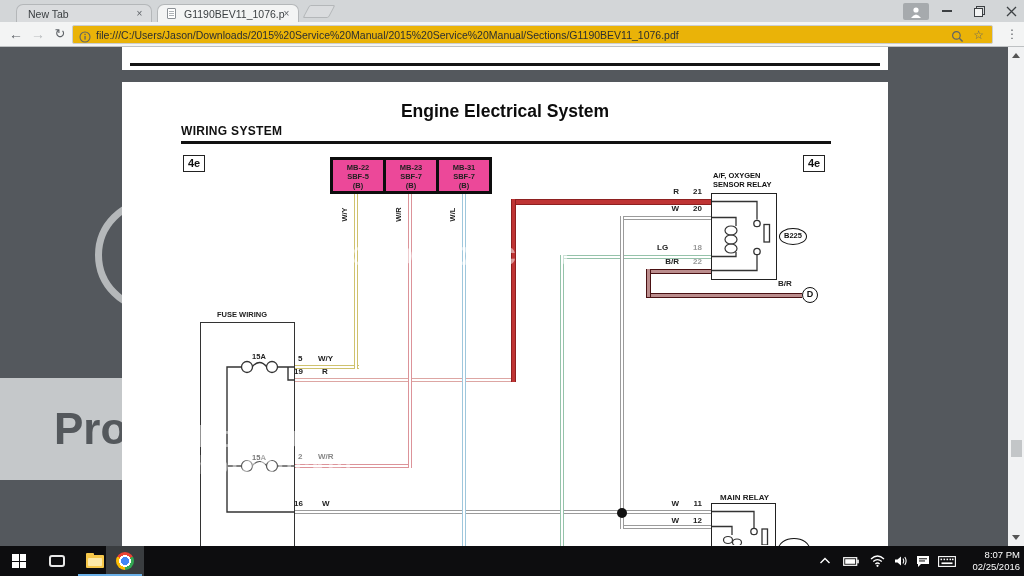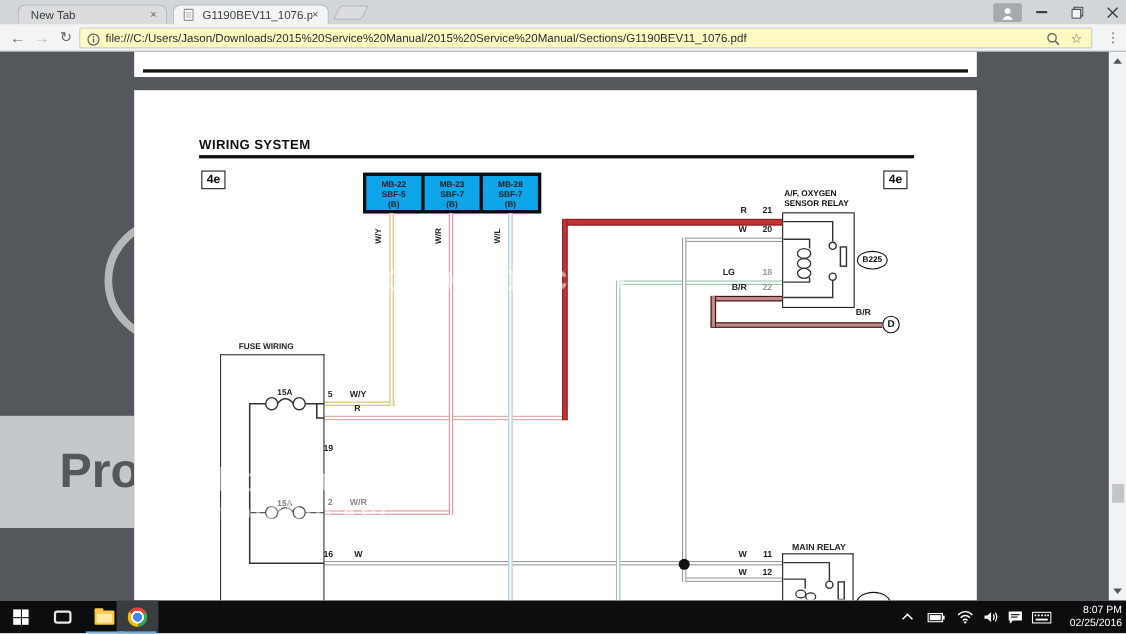--- a/index.html
+++ b/index.html
@@ -29,21 +29,21 @@
                 justify-content:center; color:#3c4043; }
   .win-min { left:932px; } .win-restore { left:964px; } .win-close { left:996px; }
   .win-min span { display:block; width:10px; height:1.5px; background:#3c4043; }
 
   
   .toolbar { position:absolute; left:0; top:22px; width:1024px; height:25px; background:#f3f4f4;
              border-bottom:1px solid #bec1c3; }
   .nav-btn { position:absolute; top:1px; width:22px; height:22px; text-align:center; line-height:22px;
              font-size:14px; color:#5f6368; }
   .nav-back { left:5px; } .nav-fwd { left:27px; color:#b9bcbe; } .nav-reload { left:49px; font-size:13px; }
-  .omnibox { position:absolute; left:72px; top:3px; width:921px; height:19px; background:#fef9c3;
+  .omnibox { position:absolute; left:72px; top:3px; width:921px; height:19px; background:#eab308;
              border:1px solid #cbced0; border-radius:2px; }
   .url-text { position:absolute; left:23px; top:3px; font-size:10.5px; color:#2b2e31; white-space:nowrap;
               overflow:hidden; width:840px; }
   .omni-icon { position:absolute; top:3px; }
   .info-i { left:6px; } .zoom-i { right:28px; } .star-i { right:8px; font-size:12px; color:#5f6368; top:1px; line-height:17px;}
   .menu-btn { position:absolute; left:1003px; top:1px; width:18px; height:22px; text-align:center;
               line-height:22px; color:#5f6368; font-size:12px; }
 
   
   .content { position:absolute; left:0; top:47px; width:1024px; height:499px; background:var(--pdf-bg,#54585d); }
@@ -67,21 +67,21 @@
   
   .dg-title { position:absolute; left:0; top:19px; width:766px; text-align:center; font-size:17.5px;
               font-weight:bold; color:#0c0c0c; }
   .dg-section { position:absolute; left:59px; top:42px; font-size:12px; font-weight:600; color:#111; letter-spacing:.3px; }
   .dg-rule { position:absolute; left:59px; top:59px; width:650px; height:3px; background:#111; }
   .grid-ref { position:absolute; border:1.6px solid #222; background:#fff; font-size:11px; font-weight:bold;
               color:#111; padding:1px 4px 2px; }
   .gr-left { left:61px; top:73px; } .gr-right { left:681px; top:73px; }
 
   .mb-row { position:absolute; left:208px; top:75px; width:162px; height:37px; border:3.5px solid #0d0d0d;
-            display:flex; background:#0ea5e9; }
+            display:flex; background:#ec4899; }
   .mb-cell { flex:1; text-align:center; font-size:7.5px; font-weight:bold; line-height:9px; padding-top:3px;
              border-left:3.5px solid #0d0d0d; color:#222; }
   .mb-cell:first-child { border-left:none; }
 
   .wire { position:absolute; background:#fff; }
   .wh { height:4.6px; border-top:1.4px solid; border-bottom:1.4px solid; }
   .wv { width:4.6px; border-left:1.4px solid; border-right:1.4px solid; }
   .c-wy { border-color:var(--wire-wy,#cfc26d); }
   .c-wr { border-color:var(--wire-wr,#dc9399); }
   .c-wl { border-color:var(--wire-wl,#9ec7dc); }
@@ -208,29 +208,30 @@
       <div class="wm-banner">
         <span>Prot</span>
       </div>
     </div>
 
     <div class="page1">
       <div class="page1-line"></div>
     </div>
 
     <div class="page2">
+      <div class="dg-title">Engine Electrical System</div>
       <div class="dg-section">WIRING SYSTEM</div>
       <div class="dg-rule"></div>
       <div class="grid-ref gr-left">4e</div>
       <div class="grid-ref gr-right">4e</div>
 
       <div class="mb-row">
         <div class="mb-cell"><span>MB-22</span><br><span>SBF-5</span><br><span>(B)</span></div>
         <div class="mb-cell"><span>MB-23</span><br><span>SBF-7</span><br><span>(B)</span></div>
-        <div class="mb-cell"><span>MB-28</span><br><span>SBF-7</span><br><span>(B)</span></div>
+        <div class="mb-cell"><span>MB-31</span><br><span>SBF-7</span><br><span>(B)</span></div>
       </div>
 
       <div class="wire wh thick-r" style="left:391px; top:117px; width:200px;"></div>
       <div class="wire wh c-w" style="left:500px; top:133.7px; width:90px;"></div>
       <div class="wire wh c-lg" style="left:440px; top:172.7px; width:150px;"></div>
       <div class="wire wh c-br" style="left:526px; top:186.5px; width:64px; height:5px; border-width:1.6px 0;"></div>
       <div class="wire wh c-br" style="left:523.5px; top:210.5px; width:156px; height:5px; border-width:1.6px 0;"></div>
       <div class="wire wh c-wy" style="left:173px; top:282.7px; width:64px;"></div>
       <div class="wire wh c-rp" style="left:173px; top:295.7px; width:220px;"></div>
       <div class="wire wh c-wr" style="left:173px; top:381.7px; width:117px;"></div>
@@ -260,21 +261,21 @@
         <path d="M41.5 144 H27 M77.5 144 H95" fill="none" stroke="#555" stroke-width="1.3"></path>
         <path d="M52 144 Q59.5 135 67 144" fill="none" stroke="#555" stroke-width="1.2"></path>
         <circle cx="47" cy="144" r="5.5" fill="#fff" stroke="#555" stroke-width="1.2"></circle>
         <circle cx="72" cy="144" r="5.5" fill="#fff" stroke="#555" stroke-width="1.2"></circle>
       </svg>
       <div class="plabel" style="left:122px; top:270px; width:30px; text-align:center; font-size:7.5px;">15A</div>
       <div class="plabel" style="left:122px; top:371px; width:30px; text-align:center; font-size:7.5px; color:#777;">15A</div>
 
       <div class="plabel" style="left:176px; top:272px;">5</div>
       <div class="plabel" style="left:196px; top:272px;">W/Y</div>
-      <div class="plabel" style="left:172px; top:285px;margin-top:36px;">19</div>
+      <div class="plabel" style="left:172px; top:285px;">19</div>
       <div class="plabel" style="left:200px; top:285px;">R</div>
       <div class="plabel" style="left:176px; top:370px; color:#888;">2</div>
       <div class="plabel" style="left:196px; top:370px; color:#888;">W/R</div>
       <div class="plabel" style="left:172px; top:417px;">16</div>
       <div class="plabel" style="left:200px; top:417px;">W</div>
 
       <div class="relay-name" style="left:591px; top:90px;">
         <span>A/F, OXYGEN</span><br><span>SENSOR RELAY</span>
       </div>
       <div class="relay-box af-box">

